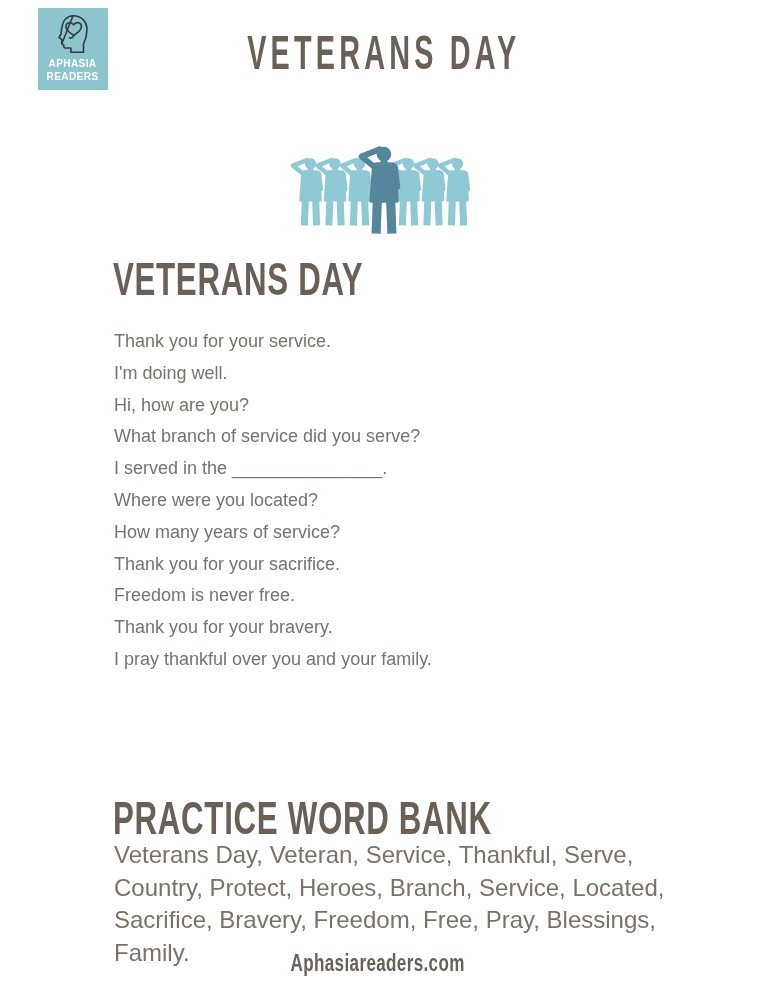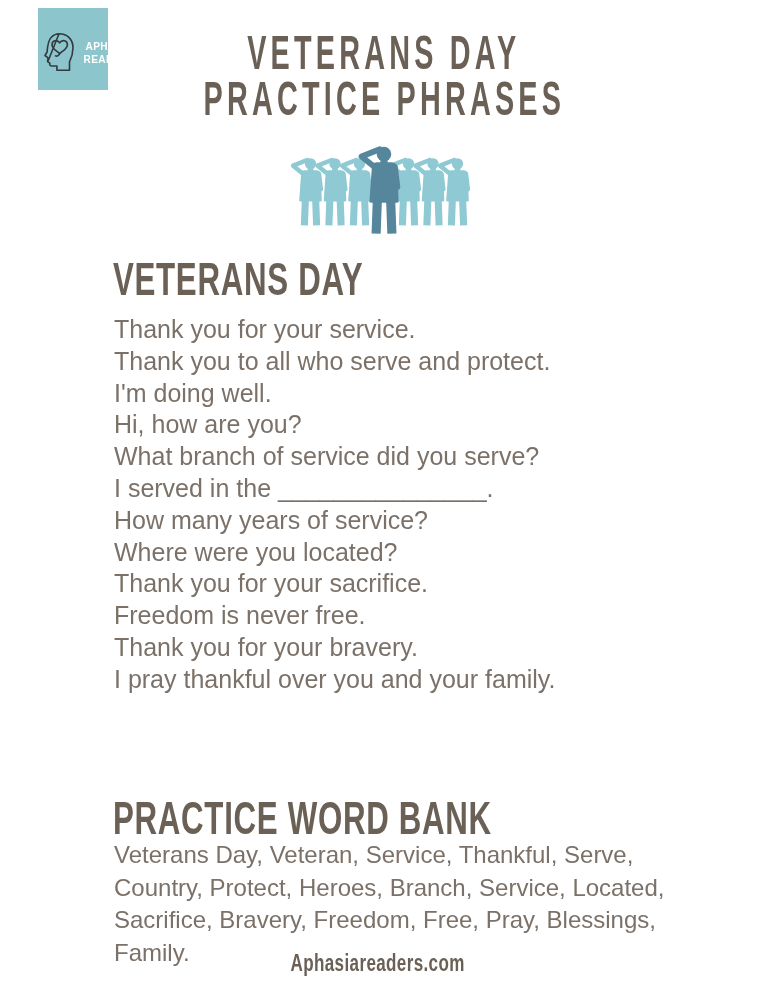--- a/index.html
+++ b/index.html
@@ -7,21 +7,21 @@
   .page {
     position:relative; width:768px; height:994px; overflow:hidden;
     background:var(--page-background,#fff);
     font-family:"Liberation Sans", sans-serif;
   }
 
   
   .logo {
     position:absolute; left:38px; top:8px; width:70px; height:82px;
     background:var(--logo-background,#8cc5cc);
-    display:flex; flex-direction:row; align-items:center; padding-top:5px;
+    display:flex; flex-direction:column; align-items:center; padding-top:5px;
   }
   .logo-icon svg { width:42px; height:42px; display:block; }
   .logo-text {
     margin-top:2px; color:var(--logo-text,#fff); font-weight:700;
     font-size:11.5px; line-height:12.5px; text-align:center;
     transform:scaleX(0.88); letter-spacing:0.4px; white-space:nowrap;
   }
 
   
   .title {
@@ -43,22 +43,22 @@
     position:absolute; left:113px; color:var(--heading-text,#6a6056);
     font-weight:700; font-size:46px; line-height:46px; white-space:nowrap;
   }
   .h2 .cond { display:inline-block; transform:scaleX(0.68);
     transform-origin:left center; letter-spacing:1px; }
   .h2.veterans { top:256px; }
   .h2.wordbank-h { top:795px; }
 
   
   .phrases {
-    position:absolute; left:114px; top:314px;
-    font-size:25px; line-height:31.8px; color:var(--body-text,#7b7168);
+    position:absolute; left:114px; top:326px;
+    font-size:18px; line-height:31.8px; color:var(--body-text,#7b7168);
     white-space:nowrap;
   }
 
   
   .wordbank {
     position:absolute; left:114px; top:839px; width:562px;
     font-size:24px; line-height:32.6px; color:var(--body-text,#7b7168);
   }
 
   
@@ -83,21 +83,20 @@
       </svg>
     </div>
     <div class="logo-text">
       <div>APHASIA</div>
       <div>READERS</div>
     </div>
   </div>
 
   <div class="title">
     <div><span class="cond">VETERANS DAY</span></div>
-    <div><span class="cond">PRACTICE PHRASES</span></div>
   </div>
 
   <div class="soldiers">
     <svg viewBox="0 0 200 104">
       <defs>
         <g id="soldier-shape">
           <circle cx="50" cy="15" r="12" fill="currentColor"></circle>
           <rect x="44" y="21" width="12" height="10" fill="currentColor"></rect>
           <path d="M30,37 Q29,29 38,28.5 L62,28.5 Q71,29 72,37 L74,93 Q74,95 71,95 L29,95 Q26,95 26,93 Z" fill="currentColor"></path>
           <path d="M34,36 L13,19 L43,7" stroke="currentColor" stroke-width="9.5" fill="none" stroke-linecap="round" stroke-linejoin="round"></path>
@@ -118,34 +117,33 @@
 
   <div class="h2 veterans">
     <span class="cond">VETERANS DAY</span>
   </div>
 
   <div class="phrases">
 
       <div class="phrase">Thank you for your service.</div>
 
 
-      <div class="phrase">Thank you to all who serve and protect.</div>
 
 
       <div class="phrase">I'm doing well.</div>
 
       <div class="phrase">Hi, how are you?</div>
 
       <div class="phrase">What branch of service did you serve?</div>
 
       <div class="phrase">I served in the _______________.</div>
 
+      <div class="phrase">Where were you located?</div>
+
       <div class="phrase">How many years of service?</div>
-
-      <div class="phrase">Where were you located?</div>
 
       <div class="phrase">Thank you for your sacrifice.</div>
 
       <div class="phrase">Freedom is never free.</div>
 
       <div class="phrase">Thank you for your bravery.</div>
 
       <div class="phrase">I pray thankful over you and your family.</div>
     </div>
 

